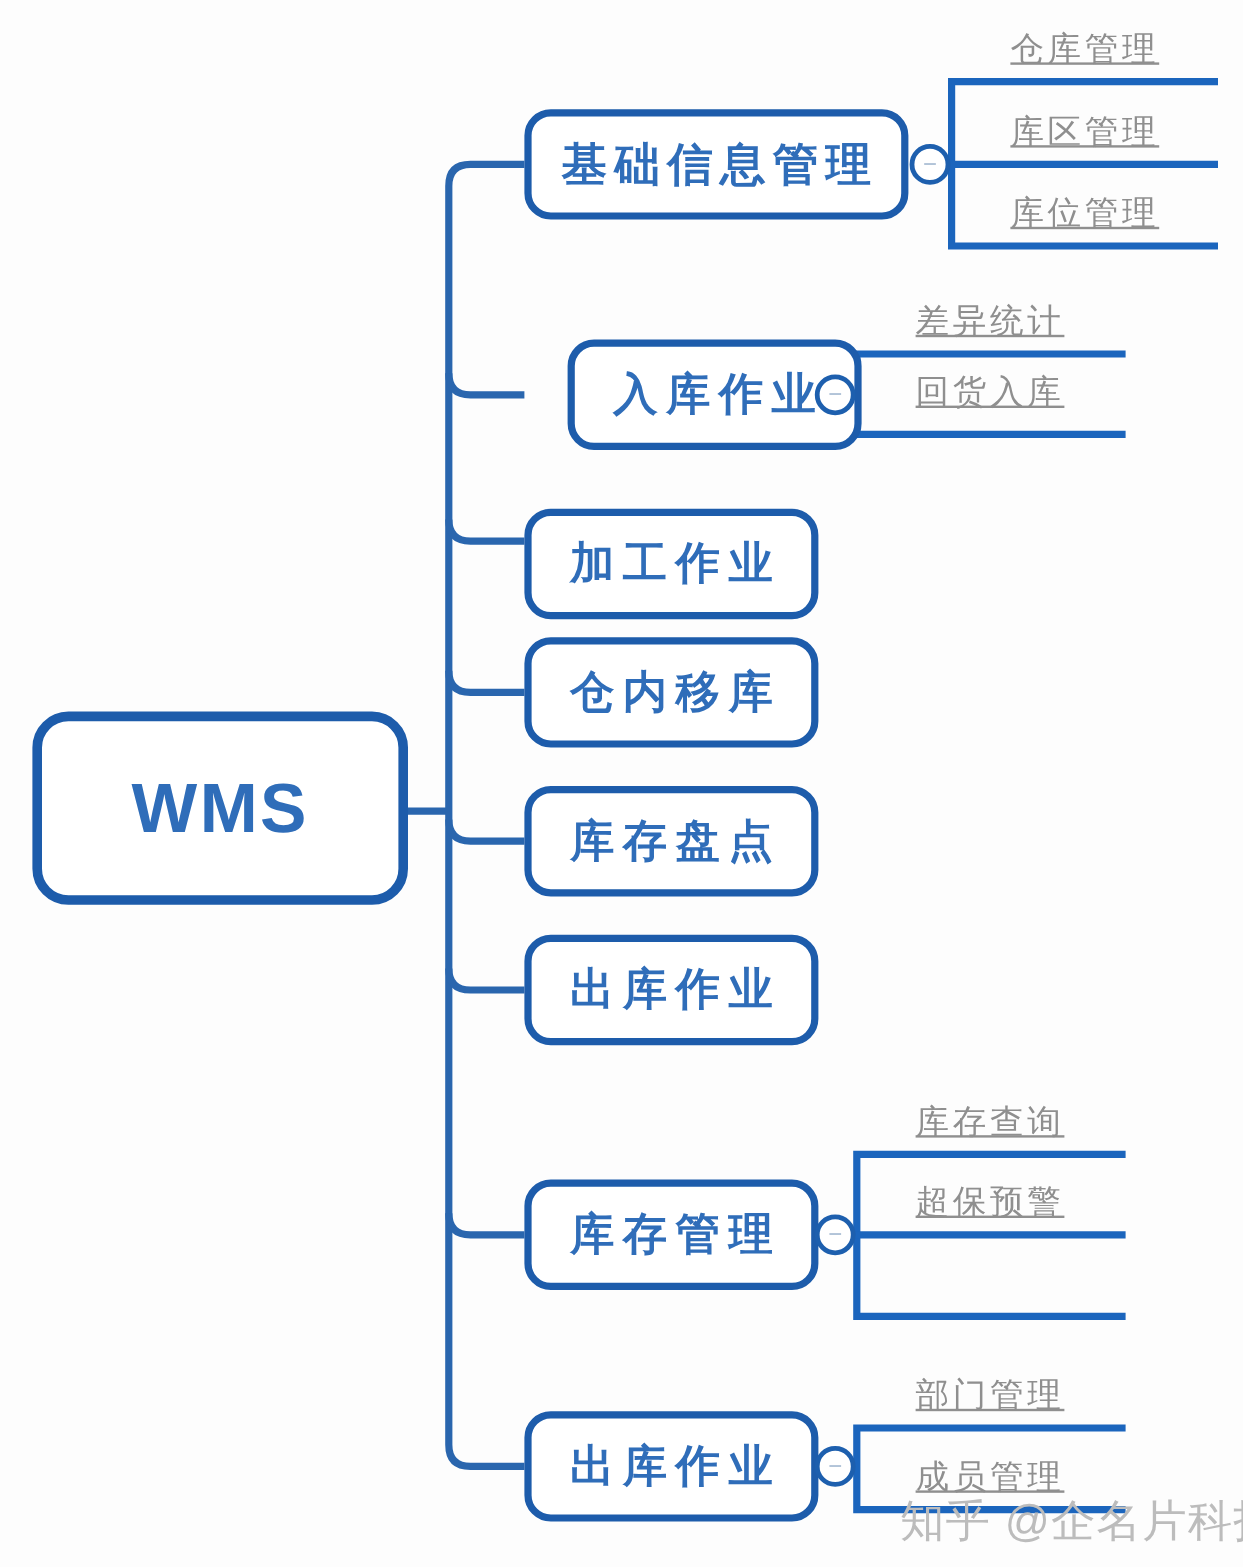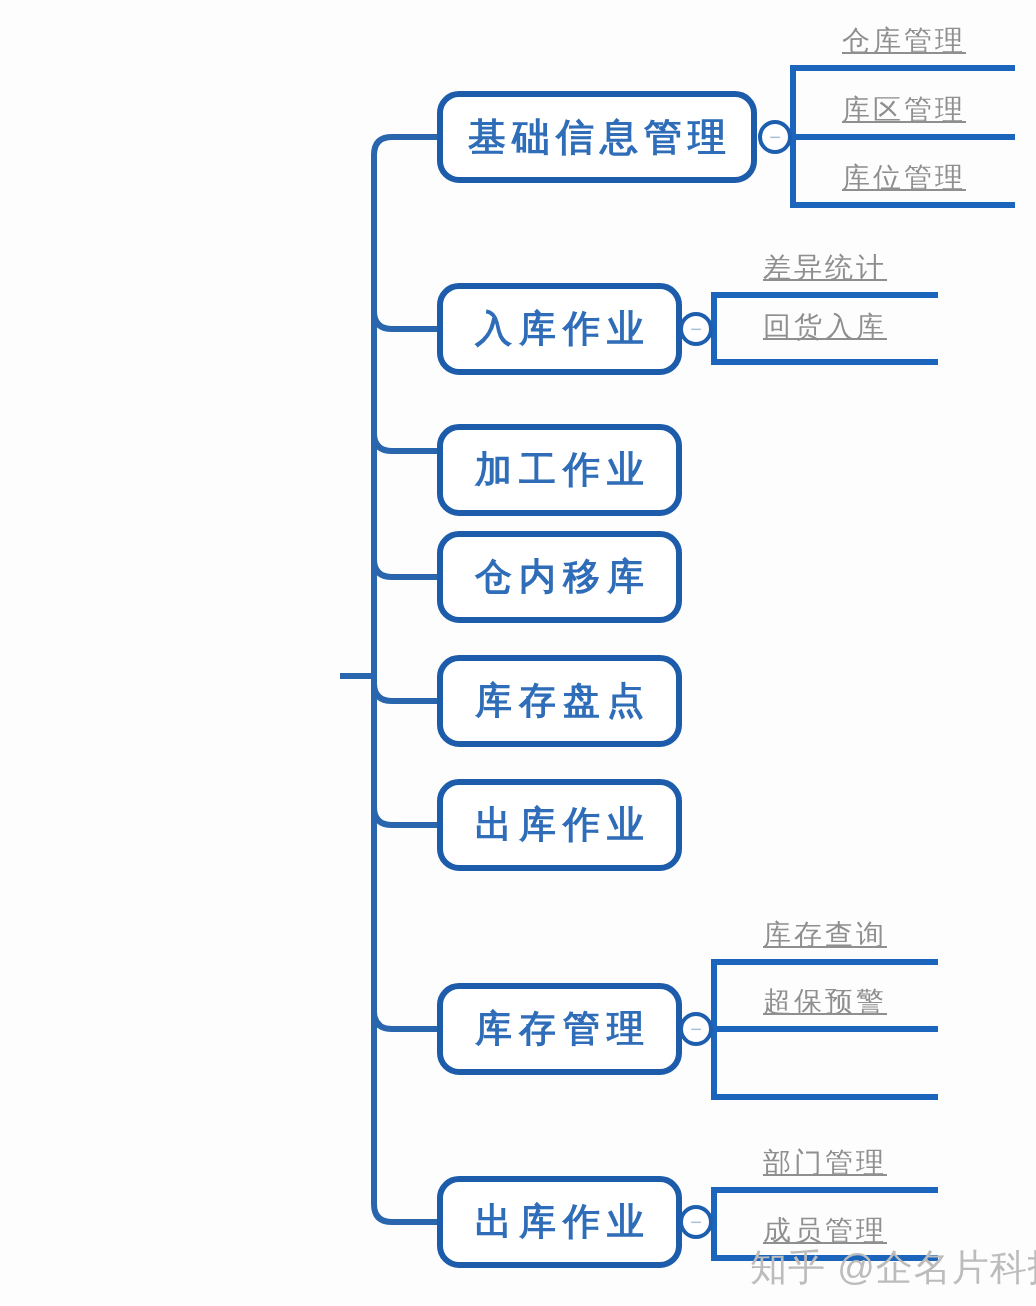--- a/index.html
+++ b/index.html
@@ -139,23 +139,24 @@
     <path class="leafline" d="M 789 137 L 1015 137"></path>
 
     <path class="leafline" d="M 938 295 L 714 295 L 714 362 L 938 362"></path>
 
     <path class="leafline" d="M 938 962 L 714 962 L 714 1097 L 938 1097"></path>
     <path class="leafline" d="M 712 1029 L 938 1029"></path>
 
     <path class="leafline" d="M 938 1190 L 714 1190 L 714 1258 L 938 1258"></path>
   </svg>
 
+  <div class="node root">WMS</div>
 
   <div class="node branch wide" style="top:91px;">基础信息管理</div>
-  <div class="node branch" style="top:283px;">入库作业</div>
+  <div class="node branch" style="top:283px;margin-left:36px;">入库作业</div>
   <div class="node branch" style="top:424px;">加工作业</div>
   <div class="node branch" style="top:531px;">仓内移库</div>
   <div class="node branch" style="top:655px;">库存盘点</div>
   <div class="node branch" style="top:779px;">出库作业</div>
   <div class="node branch" style="top:983px;">库存管理</div>
   <div class="node branch" style="top:1176px;">出库作业</div>
 
   <button class="toggle" style="left:758px; top:120px;">
     <span>−</span>
   </button>

